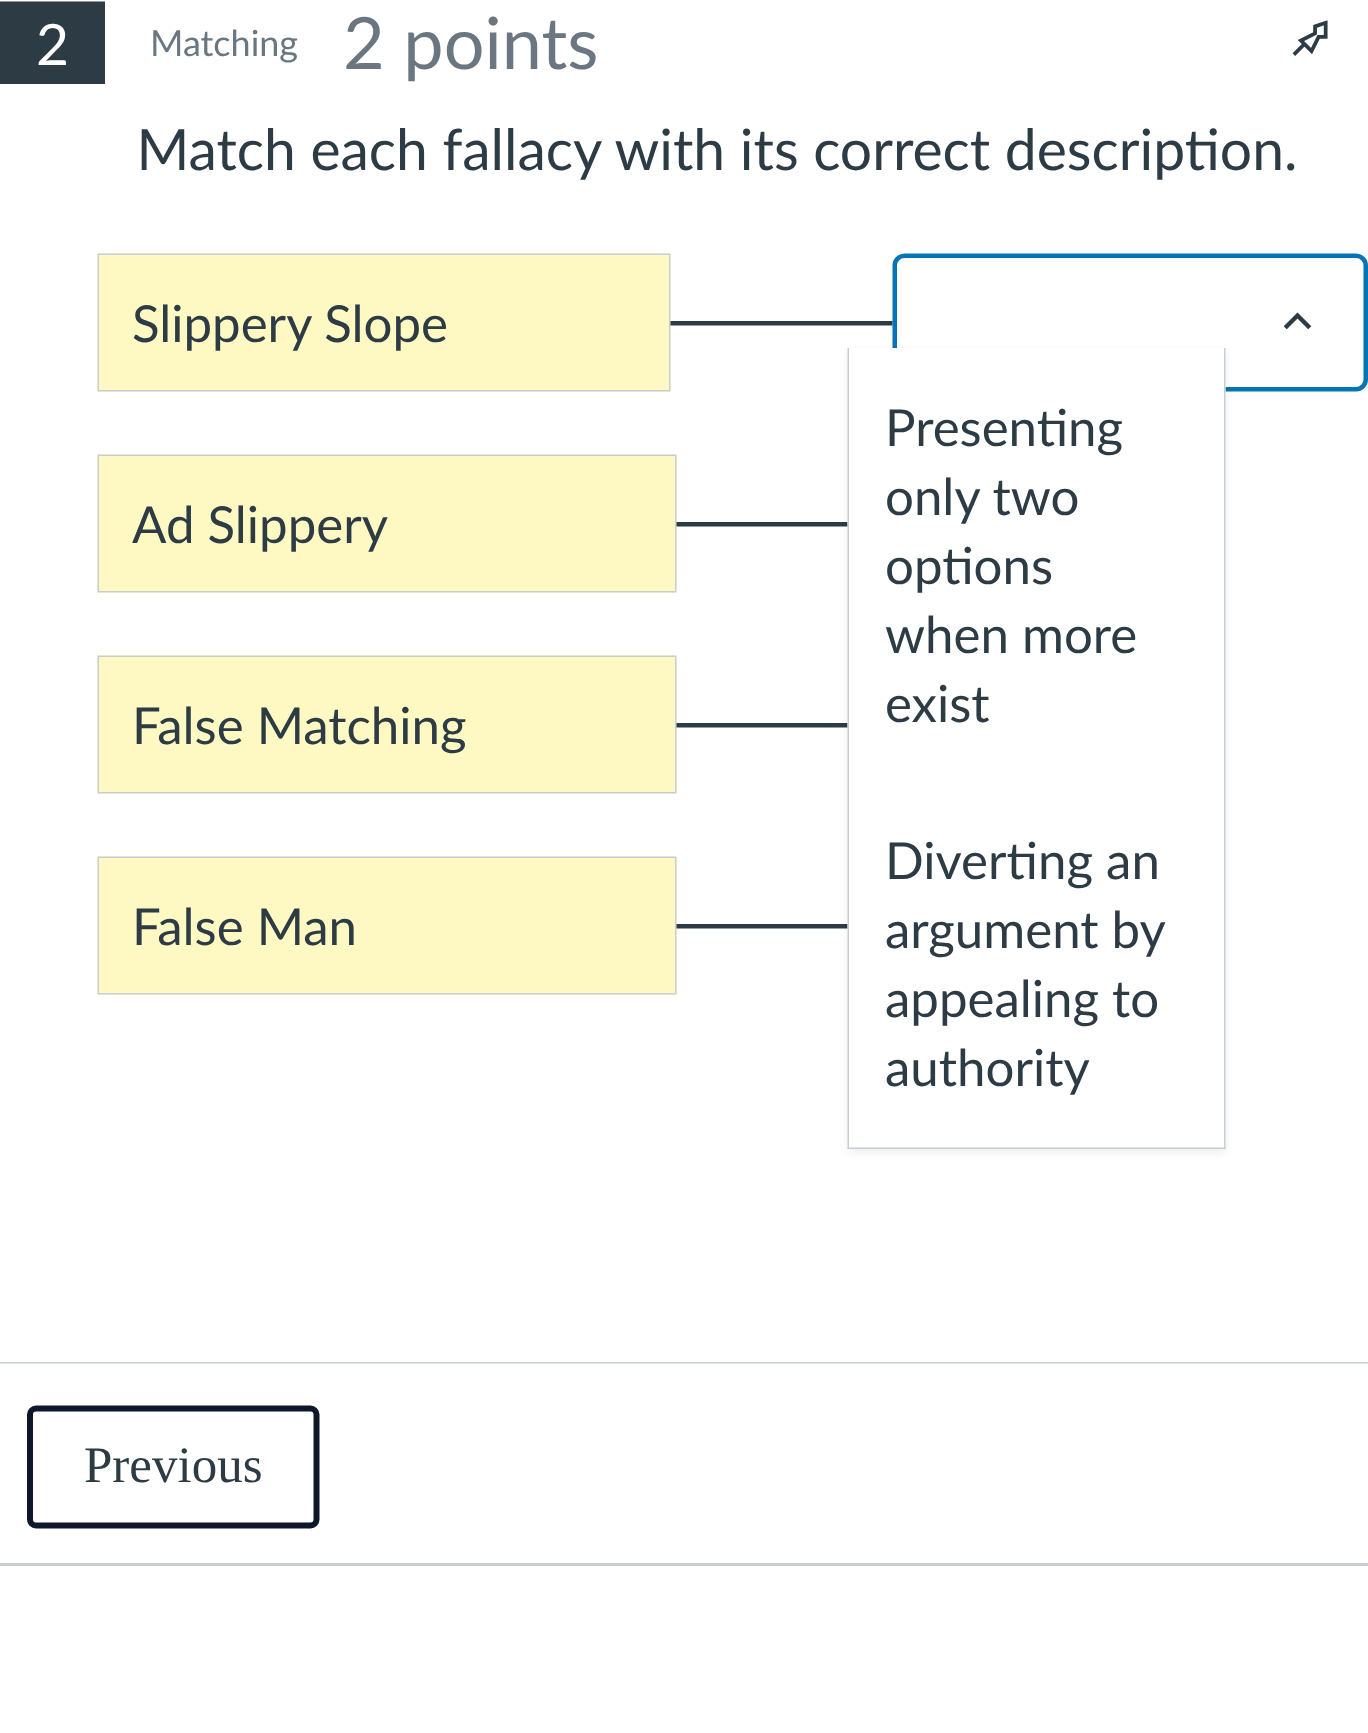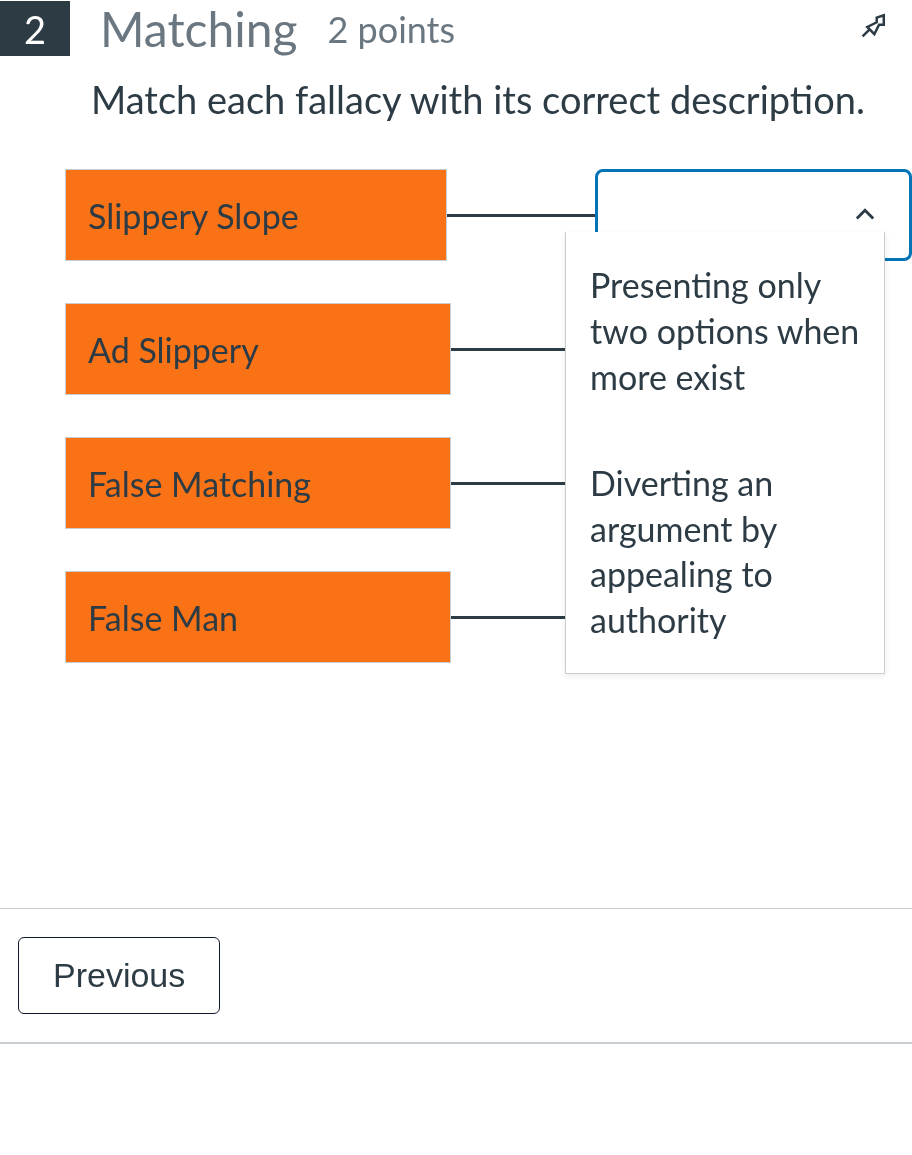--- a/index.html
+++ b/index.html
@@ -22,26 +22,26 @@
     height: 55px;
     background: #2d3b45;
     color: #fff;
     font-size: 38px;
     display: flex;
     align-items: center;
     justify-content: center;
   }
   .q-type {
     margin-left: 30px;
-    font-size: 48px;
+    font-size: 24px;
     color: #6b7780;
   }
   .q-points {
     margin-left: 30px;
-    font-size: 36px;
+    font-size: 48px;
     color: #6b7780;
   }
   .pin-icon {
     margin-left: auto;
     color: #2d3b45;
   }
   .prompt {
     font-size: 38px;
     color: #2d3b45;
     padding: 18px 15px 0 91px;
@@ -55,21 +55,21 @@
   .match-row {
     display: flex;
     align-items: center;
     margin-bottom: 42px;
     position: relative;
   }
   .term-box {
     width: 386px;
     height: 92px;
     border: 1px solid #c7cdd1;
-    background: #f97316;
+    background: #fef9c3;
     display: flex;
     align-items: center;
     padding-left: 22px;
     font-size: 34px;
     color: #2d3b45;
   }
   .connector {
     width: 150px;
     height: 3px;
     background: #2d3b45;
@@ -87,21 +87,21 @@
     padding-right: 30px;
   }
   .chevron {
     width: 28px;
     height: 28px;
   }
   .dropdown-list {
     position: absolute;
     top: 232px;
     left: 565px;
-    width: 320px;
+    width: 252px;
     background: #fff;
     border: 1px solid #c7cdd1;
     border-top: none;
     box-shadow: 0 2px 6px rgba(0,0,0,0.08);
     z-index: 10;
     max-height: 860px;
     overflow: hidden;
   }
   .dropdown-option {
     padding: 30px 24px;
@@ -113,28 +113,28 @@
   .nav-bar {
     position: absolute;
     top: 908px;
     left: 0;
     right: 0;
     border-top: 1px solid #c7cdd1;
     padding: 28px 18px;
     display: flex;
   }
   .prev-btn {
-    border: 1px solid #0f172a;
+    border: 4px solid #0f172a;
     background: #fff;
     border-radius: 6px;
     padding: 18px 34px;
     font-size: 34px;
     color: #2d3b45;
     cursor: pointer;
-    font-family: Liberation Sans, sans-serif;
+    font-family: Liberation Serif, serif;
   }
   .bottom-line {
     position: absolute;
     top: 1042px;
     left: 0;
     right: 0;
     height: 2px;
     background: #c7cdd1;
   }
 </style>

